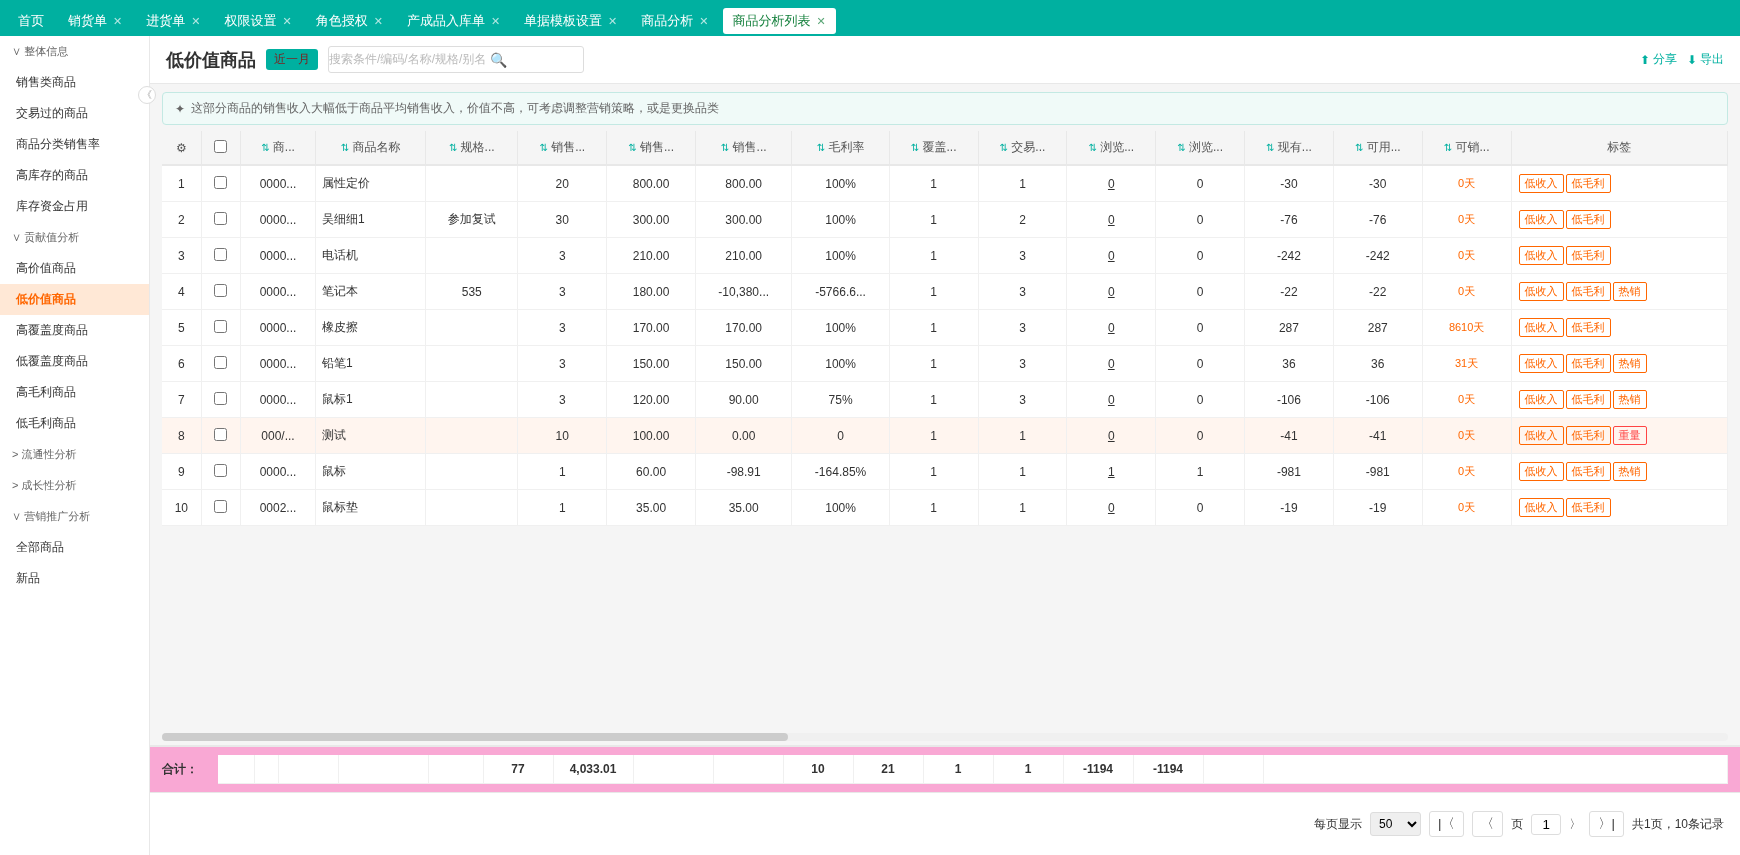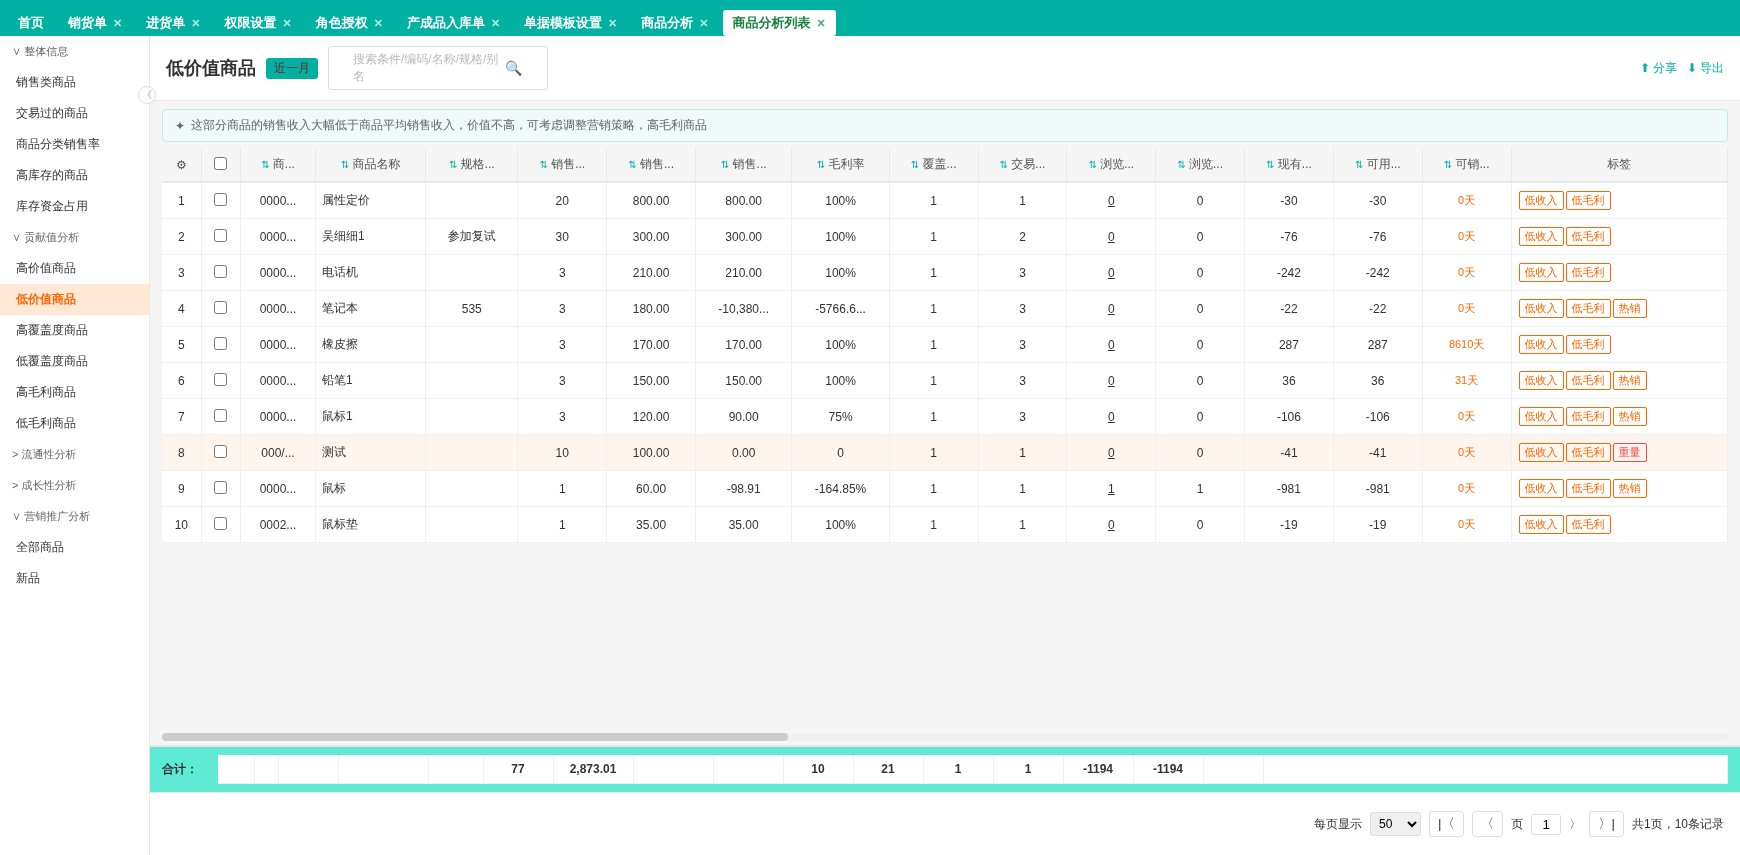--- a/index.html
+++ b/index.html
@@ -2,25 +2,24 @@
 <html><head>
   <meta charset="utf-8">
   <style>
     * { box-sizing: border-box; margin: 0; padding: 0; }
     body { font-family: 'Microsoft YaHei', Arial, sans-serif; font-size: 12px; background: #f5f5f5; color: #333; }
 
     
     .top-nav {
       background: #00b0a0;
       display: flex;
-      align-items: flex-end;
+      align-items: flex-start;
       height: 36px;
-      padding: 0 8px;
+      padding: 8px 8px;
       gap: 4px;
-      font-weight: bold;
     }
     .nav-item {
       color: #fff;
       padding: 4px 10px;
       cursor: pointer;
       border-radius: 3px;
       white-space: nowrap;
       font-size: 13px;
       display: flex;
       align-items: center;
@@ -74,22 +73,22 @@
       background: #00b0a0;
       color: #7f1d1d;
       padding: 2px 8px;
       border-radius: 3px;
       font-size: 12px;
       cursor: pointer;
     }
     .search-box {
       border: 1px solid #ddd;
       border-radius: 3px;
-      padding: 4px 24px;
-      width: 220px;
+      padding: 4px 0;
+      width: 256px;
       font-size: 12px;
       color: #999;
       display: flex;
       align-items: center;
       gap: 4px;
       cursor: text;
     }
     .search-icon { color: #00b0a0; font-size: 14px; }
     .header-actions { margin-left: auto; display: flex; gap: 10px; align-items: center; }
     .action-btn {
@@ -159,21 +158,21 @@
       margin: 1px;
     }
     .tag-orange { color: #ff6600; border: 1px solid #ff6600; }
     .tag-red { color: #ff4444; border: 1px solid #ff4444; }
 
     .days-badge { color: #ff6600; font-size: 11px; }
     .underline-link { text-decoration: underline; color: #333; cursor: pointer; }
 
     
     .table-footer {
-      background: #5eead4;
+      background: #f9a8d4;
       border-top: 2px solid #e8e8e8;
       padding: 8px 12px;
       display: flex;
       align-items: center;
       gap: 0;
       font-size: 12px;
       font-weight: bold;
     }
     .footer-label { margin-right: 20px; }
 
@@ -339,21 +338,21 @@
         </div>
         <div class="action-btn">
           <span>⬇</span>
           <span>导出</span>
         </div>
       </div>
     </div>
 
     <div class="info-banner">
       <span>✦</span>
-      <span>这部分商品的销售收入大幅低于商品平均销售收入，价值不高，可考虑调整营销策略，高毛利商品</span>
+      <span>这部分商品的销售收入大幅低于商品平均销售收入，价值不高，可考虑调整营销策略，或是更换品类</span>
     </div>
 
     <div class="table-container">
       <table>
         <thead>
           <tr>
             <th>⚙</th>
             <th><input type="checkbox" style=""></th>
             <th><span class="sort-icon">⇅</span> 商...</th>
             <th><span class="sort-icon">⇅</span> 商品名称</th>
@@ -575,21 +574,21 @@
       <span class="footer-label">合计：</span>
       <table style="flex:1; border-collapse:collapse;">
         <tbody>
             <tr>
           <td style="width:36px;"></td>
           <td style="width:24px;"></td>
           <td style="width:60px;"></td>
           <td style="width:90px;"></td>
           <td style="width:55px;"></td>
           <td style="width:70px; text-align:center;">77</td>
-          <td style="width:80px; text-align:center;">2,873.01</td>
+          <td style="width:80px; text-align:center;">4,033.01</td>
           <td style="width:80px;"></td>
           <td style="width:70px;"></td>
           <td style="width:70px; text-align:center;">10</td>
           <td style="width:70px; text-align:center;">21</td>
           <td style="width:70px; text-align:center;">1</td>
           <td style="width:70px; text-align:center;">1</td>
           <td style="width:70px; text-align:center;">-1194</td>
           <td style="width:70px; text-align:center;">-1194</td>
           <td style="width:60px;"></td>
           <td></td>

